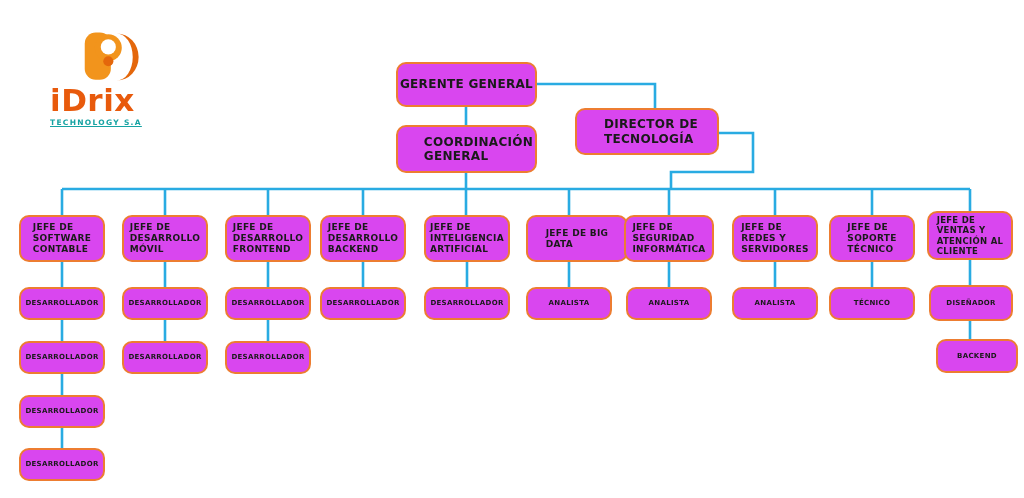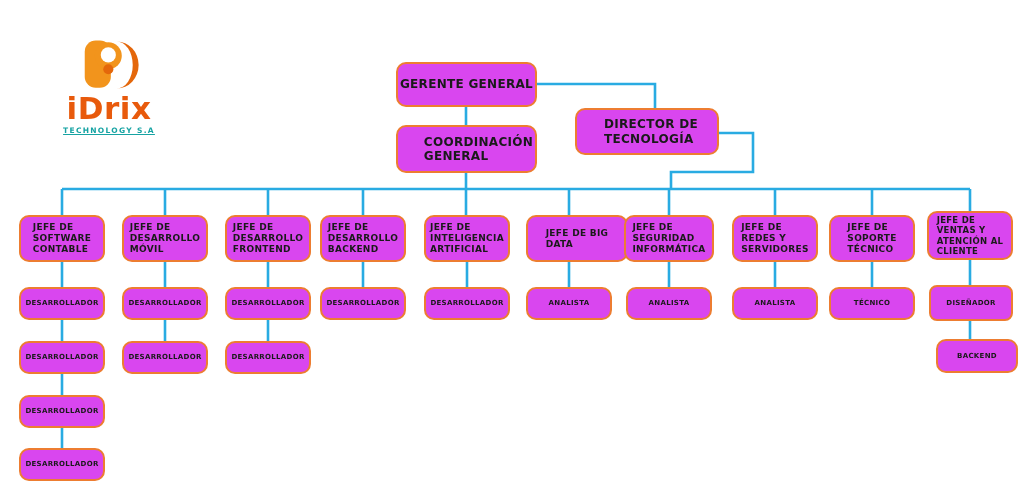--- a/index.html
+++ b/index.html
@@ -25,22 +25,22 @@
     letter-spacing:0.3px;
     z-index:2;
   }
   #title{
     position:absolute;left:389px;top:8px;width:250px;
     font-size:30px;font-weight:bold;color:#ED7D31;letter-spacing:0.5px;
     text-align:center;z-index:3;
     font-family:"DejaVu Sans","Liberation Sans",sans-serif;
   }
   #logo{
-    position:absolute;left:50px;top:36px;width:118px;
-    text-align:center;z-index:3;
+    position:absolute;left:50px;top:28px;width:118px;
+    text-align:left;z-index:3;
   }
   #logo .mark{display:block;margin:0 auto 0 28px;}
   #logo .name{
     font-size:31px;font-weight:bold;color:#E85A0C;line-height:0.95;
     letter-spacing:0.5px;
   }
   #logo .tagline{
     font-size:7.5px;font-weight:bold;color:#16A3A3;letter-spacing:1.3px;
     margin-top:3px;
     text-decoration:underline;
@@ -140,17 +140,17 @@
       <div class="org-node" style="left: 122px; top: 287px; width: 86px; height: 33px; font-size: 7px;">DESARROLLADOR</div>
       <div class="org-node" style="left: 122px; top: 341px; width: 86px; height: 33px; font-size: 7px;">DESARROLLADOR</div>
       <div class="org-node" style="left: 225px; top: 287px; width: 86px; height: 33px; font-size: 7px;">DESARROLLADOR</div>
       <div class="org-node" style="left: 225px; top: 341px; width: 86px; height: 33px; font-size: 7px;">DESARROLLADOR</div>
       <div class="org-node" style="left: 320px; top: 287px; width: 86px; height: 33px; font-size: 7px;">DESARROLLADOR</div>
       <div class="org-node" style="left: 424px; top: 287px; width: 86px; height: 33px; font-size: 7px;">DESARROLLADOR</div>
       <div class="org-node" style="left: 526px; top: 287px; width: 86px; height: 33px; font-size: 7px;">ANALISTA</div>
       <div class="org-node" style="left: 626px; top: 287px; width: 86px; height: 33px; font-size: 7px;">ANALISTA</div>
       <div class="org-node" style="left: 732px; top: 287px; width: 86px; height: 33px; font-size: 7px;">ANALISTA</div>
       <div class="org-node" style="left: 829px; top: 287px; width: 86px; height: 33px; font-size: 7px;">TÉCNICO</div>
-      <div class="org-node" style="left: 929px; top: 285px; width: 84px; height: 36px; font-size: 7px; border-radius: 8px;">DISEÑADOR</div>
+      <div class="org-node" style="left: 929px; top: 285px; width: 84px; height: 36px; font-size: 7px;">DISEÑADOR</div>
       <div class="org-node" style="left: 936px; top: 339px; width: 82px; height: 34px; font-size: 7px;">BACKEND</div>
     </div>
 
 </div>
 
 </body></html>

